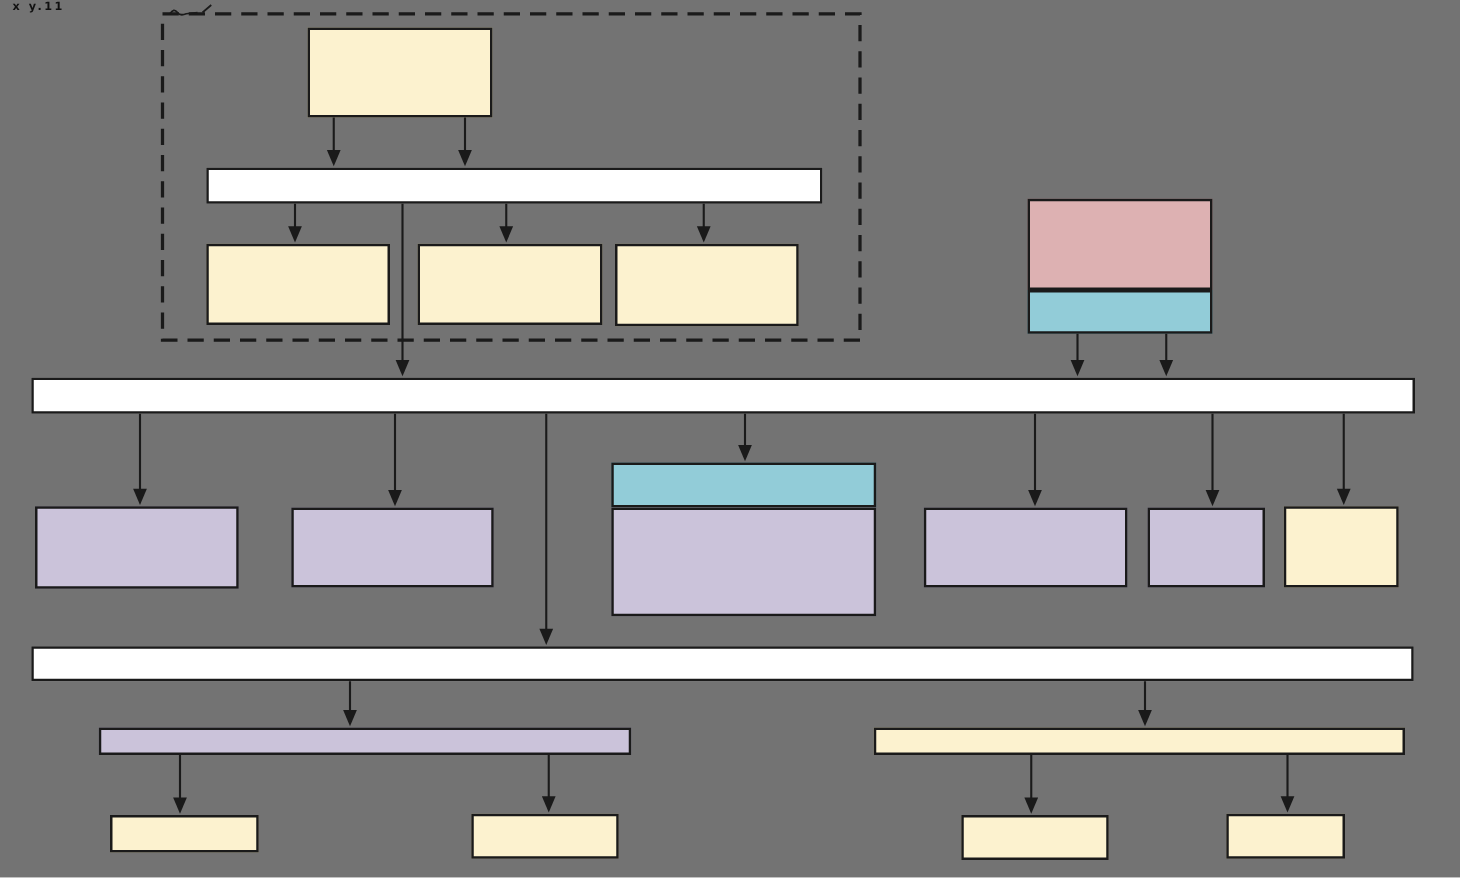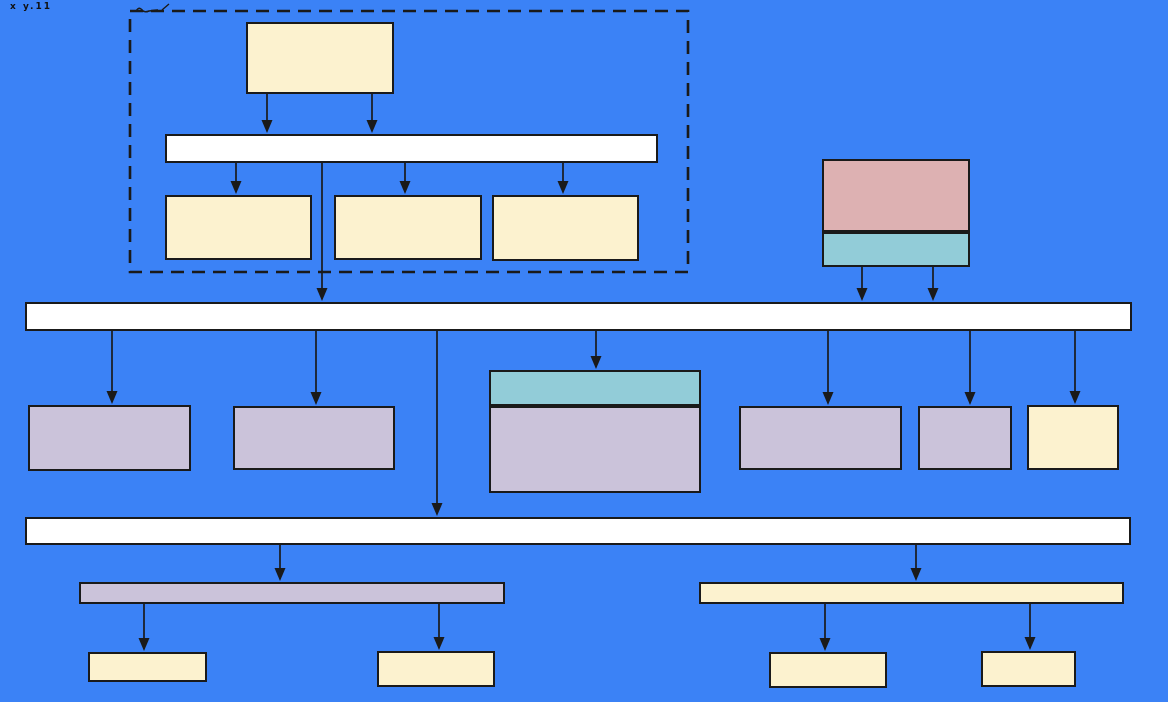--- a/index.html
+++ b/index.html
@@ -5,21 +5,21 @@
   html, body {
     margin: 0;
     padding: 0;
     background: #ffffff;
     font-family: "DejaVu Sans", "Liberation Sans", sans-serif;
   }
   #canvas {
     position: relative;
     width: 1168px;
     height: 702px;
-    background: #3b82f6;
+    background: #737373;
     overflow: hidden;
     text-decoration: underline;
   }
   #nodes-layer { position: absolute; inset: 0; z-index: 1; }
   #overlay {
     position: absolute;
     inset: 0;
     z-index: 2;
     pointer-events: none;
   }

